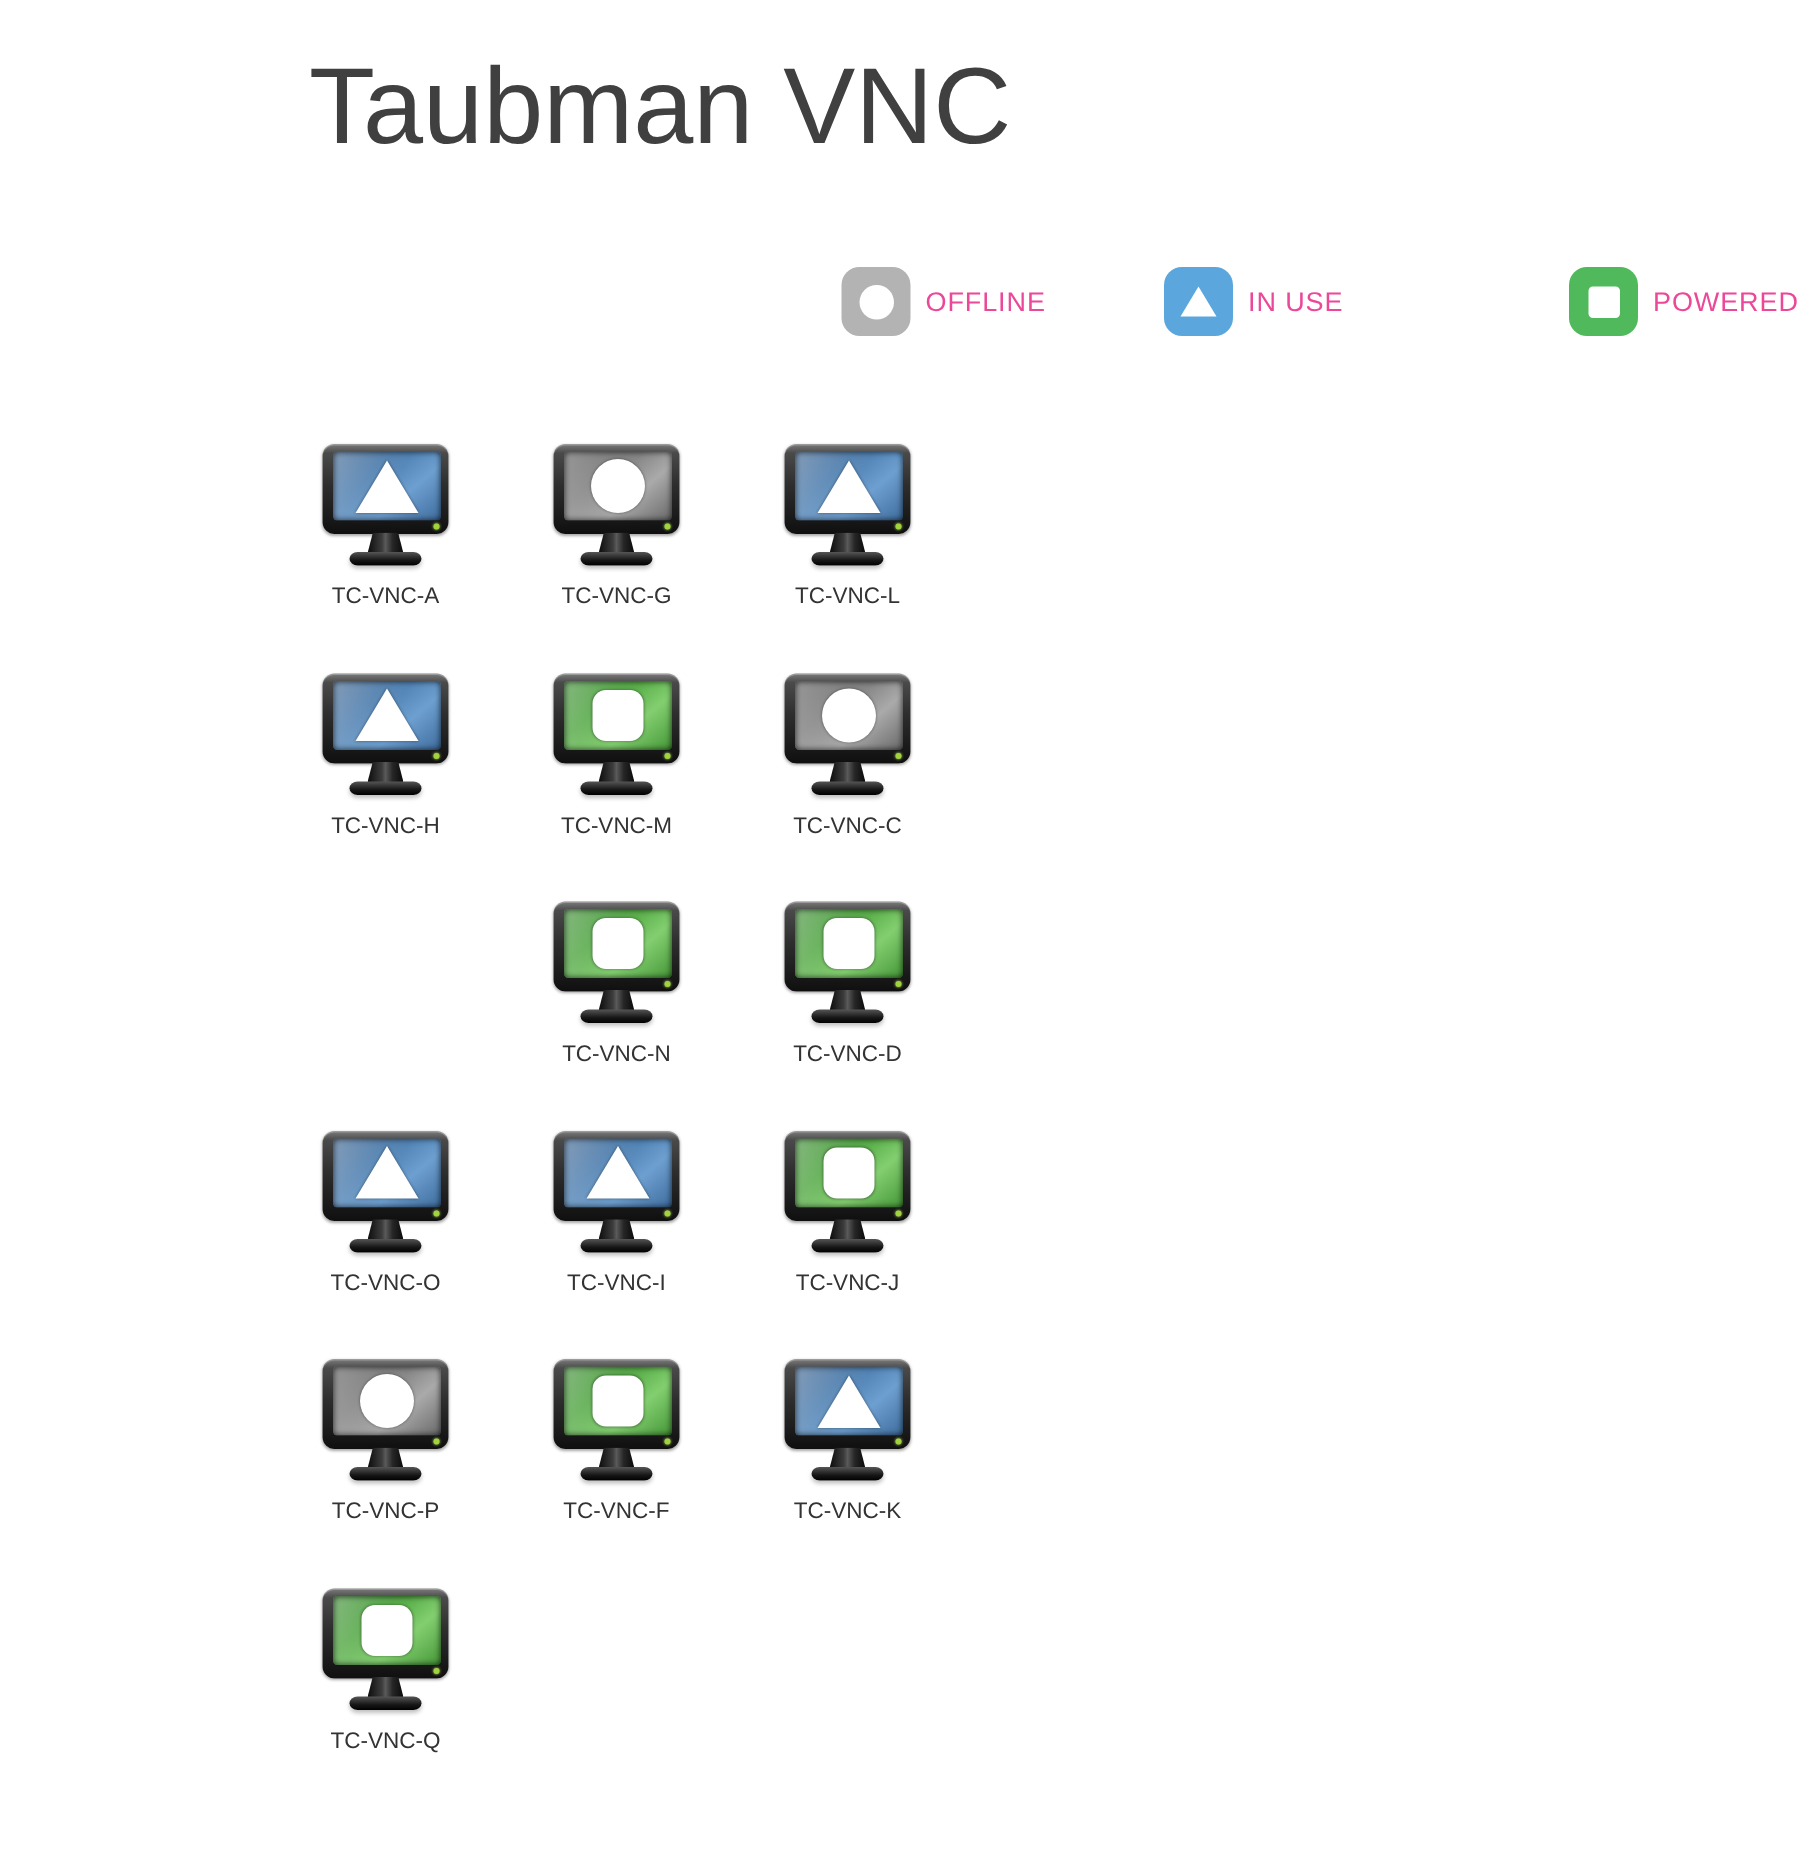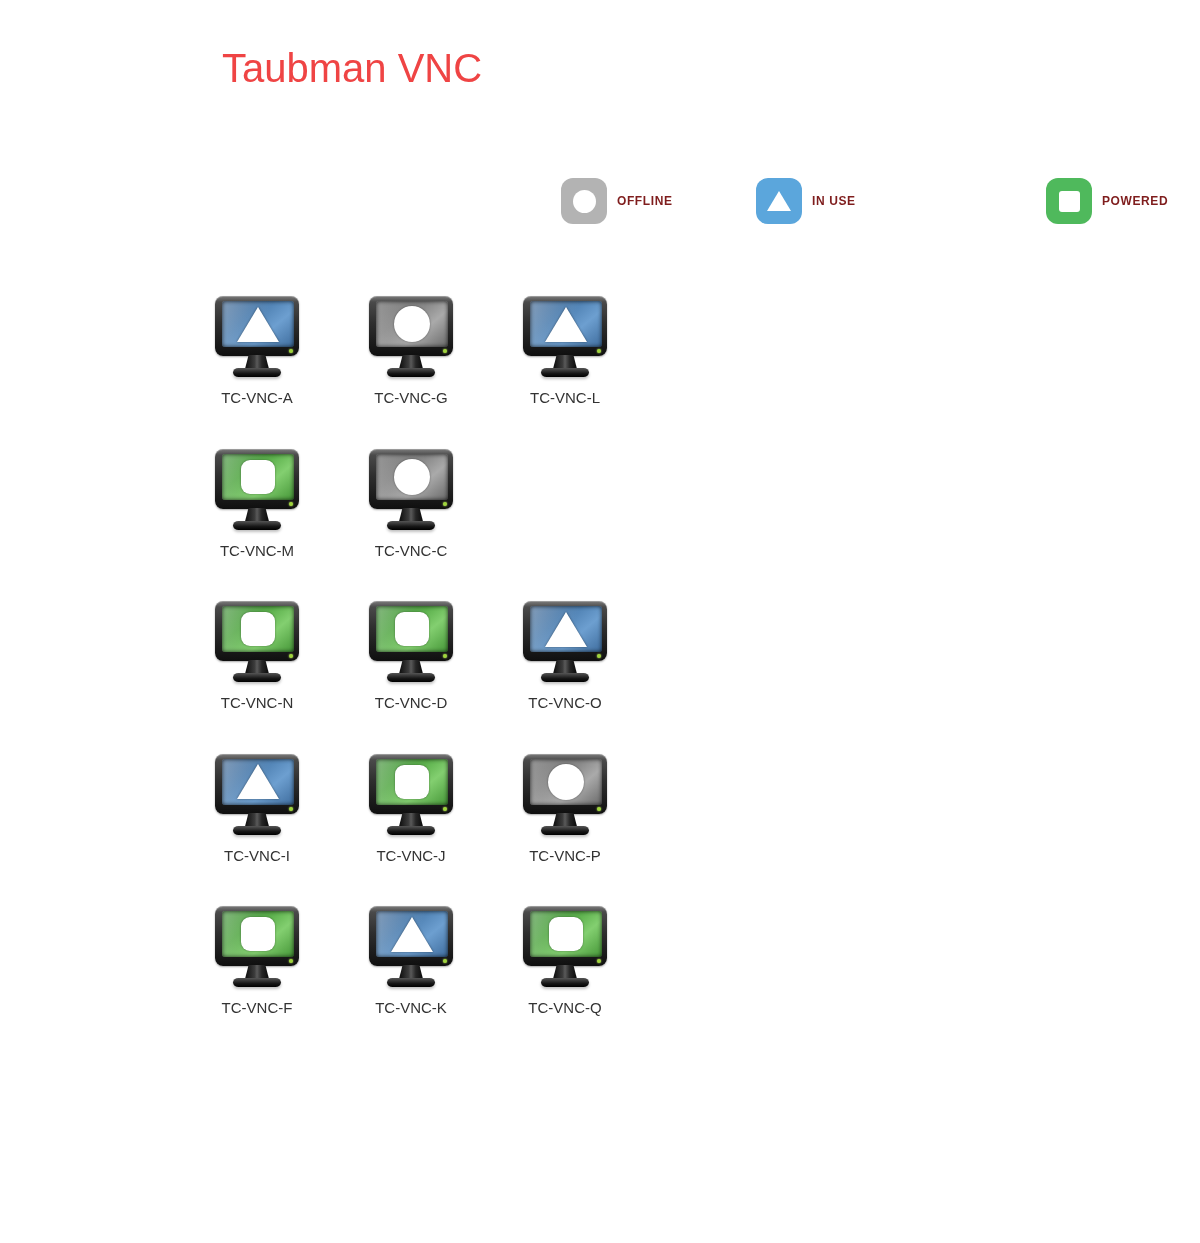--- a/index.html
+++ b/index.html
@@ -7,41 +7,41 @@
     width:1200px; height:1243px;
     background:#ffffff;
     font-family:"Liberation Sans", sans-serif;
     position:relative;
     overflow:hidden;
   }
 
   
   .page-title {
     position:absolute; left:206px; top:30px;
-    margin:16px;
-    font-size:40px; font-weight:300; letter-spacing:0;
-    color:#ef4444;
+    margin:0;
+    font-size:72px; font-weight:300; letter-spacing:0;
+    color:#404040;
   }
 
   
   .legend-item {
     position:absolute; top:178px;
     display:flex; align-items:center; gap:10px; height:46px;
   }
   .legend-item.offline  { left:561px; }
-  .legend-item.in-use   { left:756px; }
+  .legend-item.in-use   { left:776px; }
   .legend-item.powered  { left:1018px;margin-left:28px; }
   .swatch {
     width:46px; height:46px; border-radius:12px;
     display:flex; align-items:center; justify-content:center;
     flex:0 0 auto;
   }
   .legend-label {
-    font-size:12px; font-weight:700; letter-spacing:0.6px;
-    color:#7f1d1d; white-space:nowrap;
+    font-size:18px; font-weight:400; letter-spacing:0.6px;
+    color:#ec4899; white-space:nowrap;
   }
   .sw-circle   { width:23px; height:23px; background:#fff; border-radius:50%; }
   .sw-triangle { width:0; height:0;
                  border-left:12px solid transparent;
                  border-right:12px solid transparent;
                  border-bottom:20px solid #fff; }
   .sw-square   { width:21px; height:21px; background:#fff; border-radius:3px; }
 
   
   .machine-grid {
@@ -182,20 +182,33 @@
         </div>
         <div class="led"></div>
       </div>
       <div class="stand-neck"></div>
       <div class="stand-base"></div>
     </div>
     <div class="machine-label">TC-VNC-L</div>
   </div>
 
 
+  <div class="cell">
+    <div class="monitor">
+      <div class="frame">
+        <div class="screen in-use">
+          <div class="shape shape-triangle"></div>
+        </div>
+        <div class="led"></div>
+      </div>
+      <div class="stand-neck"></div>
+      <div class="stand-base"></div>
+    </div>
+    <div class="machine-label">TC-VNC-H</div>
+  </div>
 
   <div class="cell">
     <div class="monitor">
       <div class="frame">
         <div class="screen powered">
           <div class="shape shape-square"></div>
         </div>
         <div class="led"></div>
       </div>
       <div class="stand-neck"></div>

